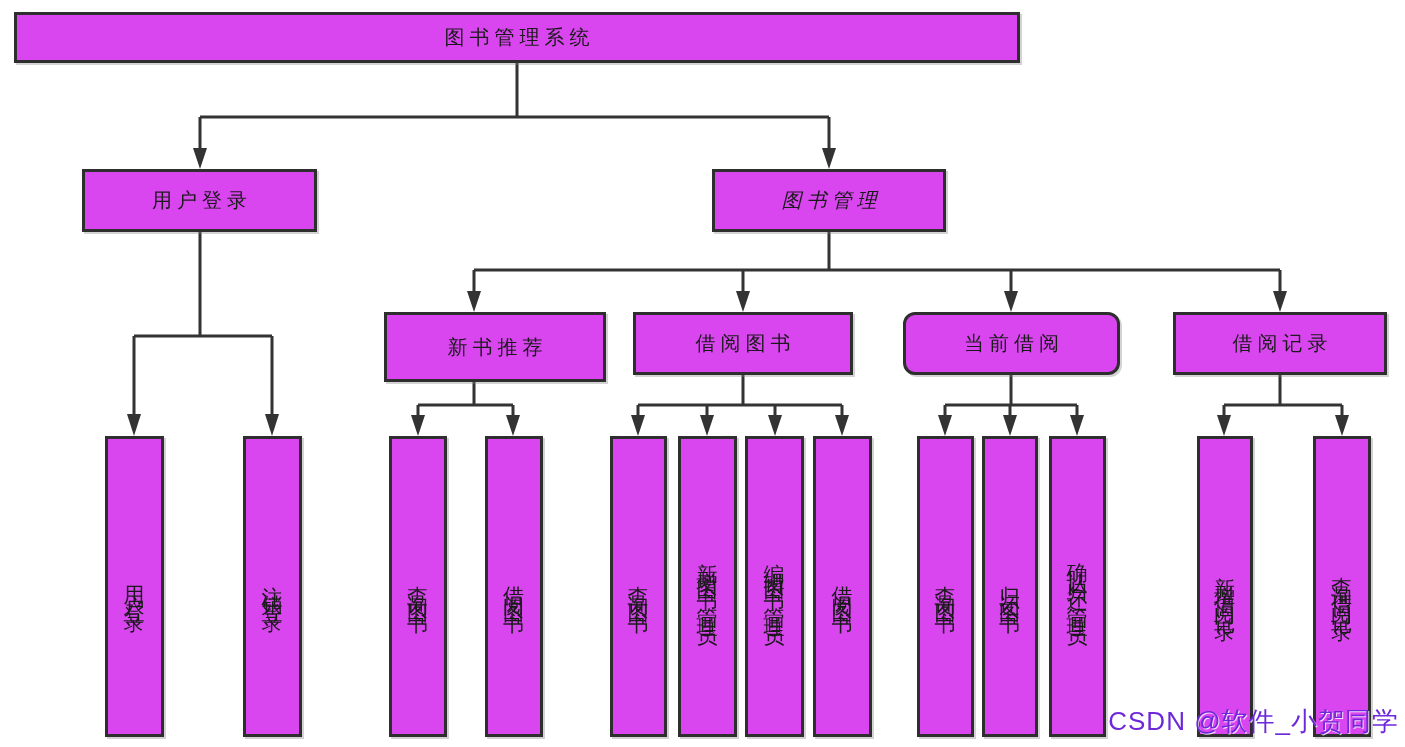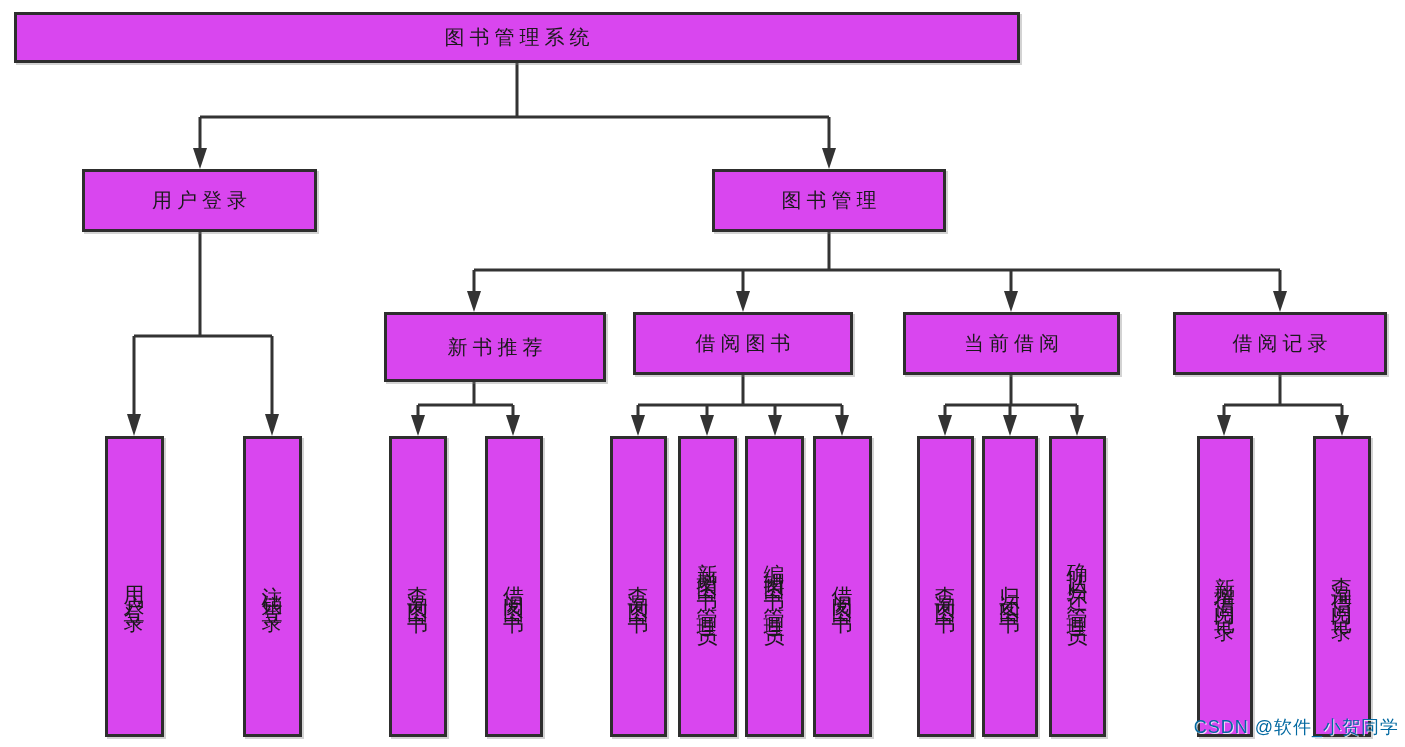--- a/index.html
+++ b/index.html
@@ -16,21 +16,21 @@
     display:flex;align-items:center;justify-content:center;
     box-shadow:2px 2px 0 rgba(130,130,130,0.35);
   }
   .h-label{font-size:20px;letter-spacing:5px;text-indent:5px;white-space:nowrap;}
   .v-node span{
     writing-mode:vertical-rl;text-orientation:mixed;
     font-size:21px;letter-spacing:9px;line-height:1;white-space:nowrap;
   }
   .watermark{
     position:absolute;right:6px;bottom:8px;z-index:3;
-    font-size:18px;color:#0369a1;letter-spacing:1px;
+    font-size:26px;color:#6d28d9;letter-spacing:1px;
     text-shadow:1px 1px 0 rgba(255,255,255,0.8);
     pointer-events:none;white-space:nowrap;
   }
 </style>
 </head>
 <body>
 
 <div class="canvas">
 
   <svg class="wires" viewBox="0 0 1405 747" xmlns="http://www.w3.org/2000/svg">
@@ -83,31 +83,31 @@
     </g>
   </svg>
 
   <div class="node" style="left:14px;top:12px;width:1006px;height:51px;">
     <span class="h-label">图书管理系统</span>
   </div>
 
   <div class="node" style="left:82px;top:169px;width:235px;height:63px;">
     <span class="h-label">用户登录</span>
   </div>
-  <div class="node" style="left:712px;top:169px;width:234px;height:63px;">
+  <div class="node" style="left:712px;top:169px;width:234px;height:63px;font-style:italic;">
     <span class="h-label">图书管理</span>
   </div>
 
   <div class="node" style="left:384px;top:312px;width:222px;height:70px;">
     <span class="h-label">新书推荐</span>
   </div>
   <div class="node" style="left:633px;top:312px;width:220px;height:63px;">
     <span class="h-label">借阅图书</span>
   </div>
-  <div class="node" style="left:903px;top:312px;width:217px;height:63px;">
+  <div class="node" style="left:903px;top:312px;width:217px;height:63px;border-radius:12px;">
     <span class="h-label">当前借阅</span>
   </div>
   <div class="node" style="left:1173px;top:312px;width:214px;height:63px;">
     <span class="h-label">借阅记录</span>
   </div>
 
   <div class="node v-node" style="left:105px;top:436px;width:59px;height:301px;">
     <span>用户登录</span>
   </div>
   <div class="node v-node" style="left:243px;top:436px;width:59px;height:301px;">

